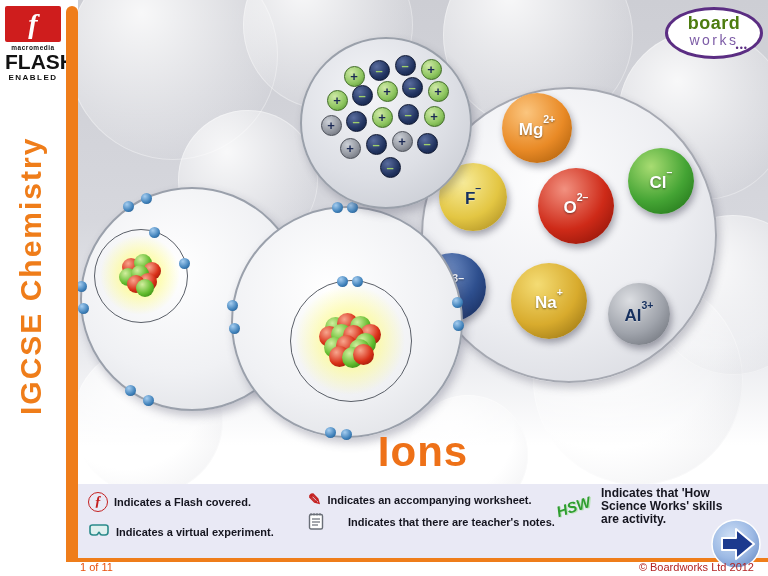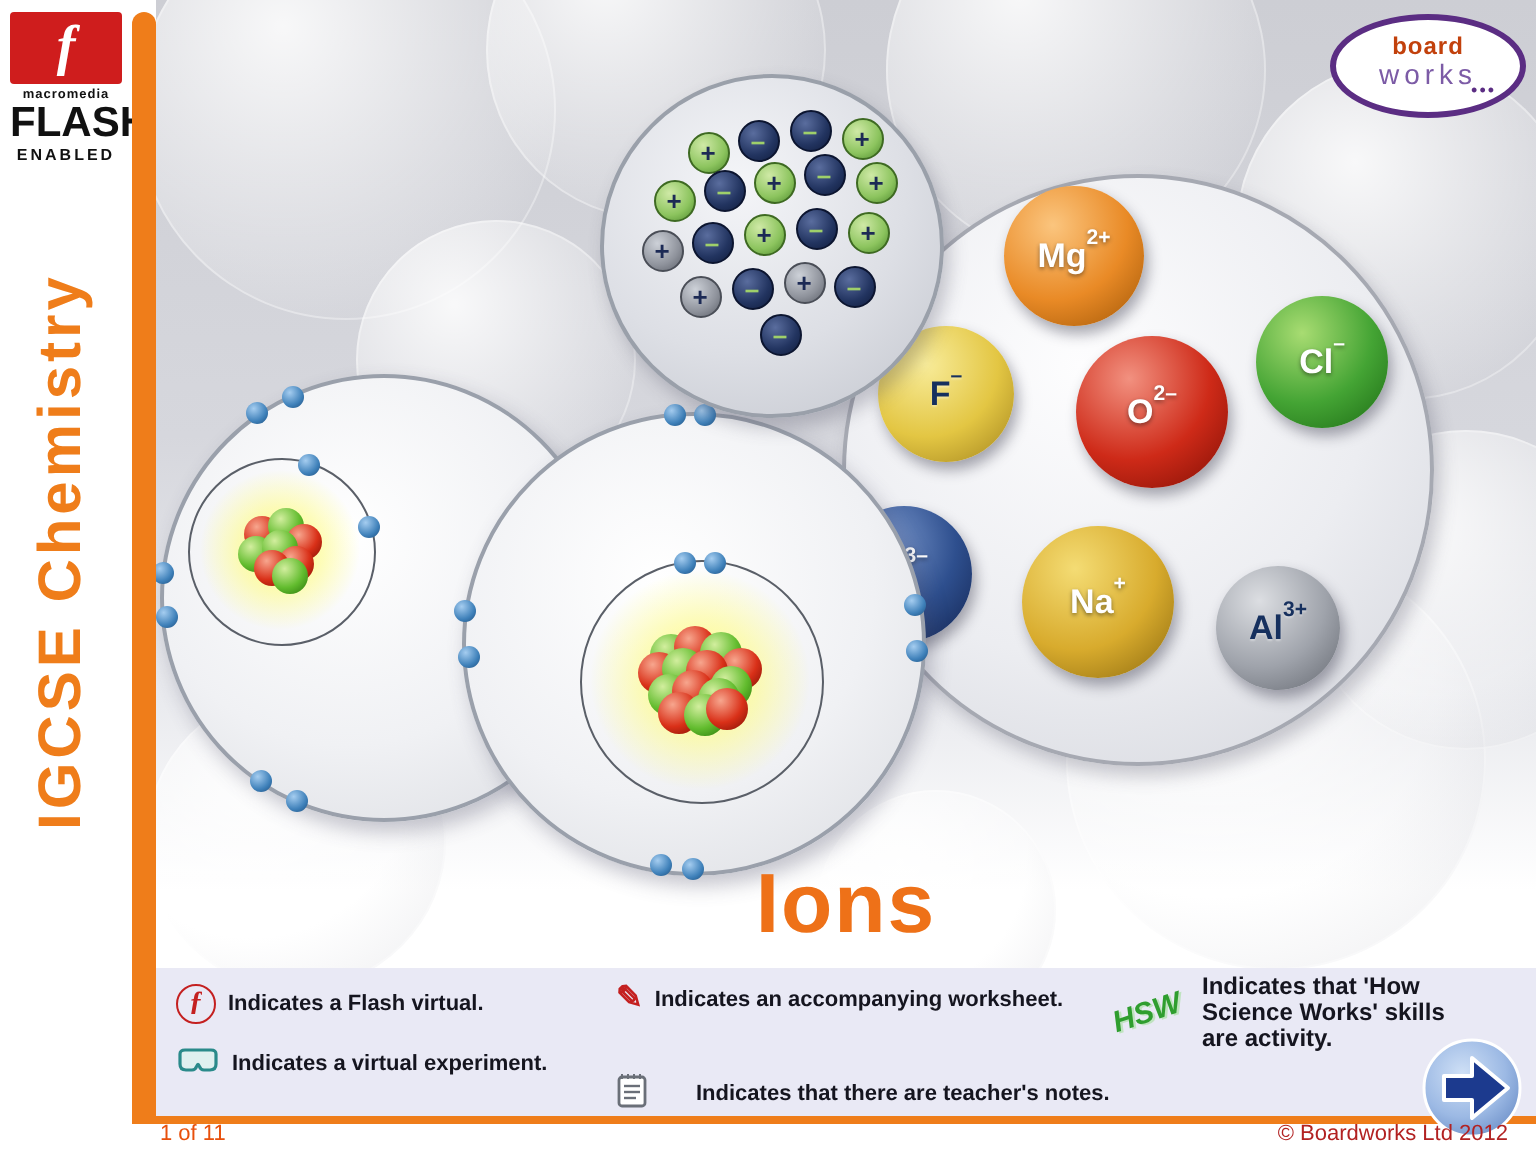--- a/index.html
+++ b/index.html
@@ -65,21 +65,21 @@
   .flash-product{font-size:21px;font-weight:bold;color:#111;line-height:1.05;}
   .flash-status{font-size:8px;font-weight:bold;color:#111;letter-spacing:1.5px;}
   .vertical-title{position:absolute;left:4px;top:80px;width:54px;height:392px;display:flex;
           align-items:center;justify-content:center;writing-mode:vertical-rl;transform:rotate(180deg);
           font-size:30px;font-weight:bold;color:#ef7d1a;letter-spacing:2px;white-space:nowrap;}
 
   
   .bw-logo{position:absolute;right:5px;top:7px;width:92px;height:46px;background:#fff;
           border:3px solid #5b2d83;border-radius:50%;display:flex;flex-direction:column;
           align-items:center;justify-content:center;line-height:1;z-index:6;}
-  .bw-top{font-weight:bold;color:#c2410c;font-size:12px;letter-spacing:0.5px;}
+  .bw-top{font-weight:bold;color:#4d7c0f;font-size:18px;letter-spacing:0.5px;}
   .bw-bottom{color:#7c5ba6;font-size:14px;letter-spacing:2.5px;margin-top:1px;}
   .bw-dots{color:#5b2d83;font-size:9px;letter-spacing:1px;align-self:flex-end;margin:-3px 12px 0 0;}
 
   
   .legend{position:absolute;left:78px;top:484px;width:690px;height:74px;background:#e9e9f5;z-index:4;}
   .legend-item{position:absolute;display:flex;align-items:center;gap:6px;font-size:11px;
           font-weight:bold;color:#15151f;}
   .flash-ic{width:18px;height:18px;border:1.5px solid #c42020;border-radius:50%;color:#c42020;
           font-family:"Liberation Serif",serif;font-style:italic;font-weight:bold;font-size:14px;
           display:flex;align-items:center;justify-content:center;flex:0 0 auto;}
@@ -221,33 +221,33 @@
       <div class="flash-status">ENABLED</div>
     </div>
     <div class="vertical-title">IGCSE Chemistry</div>
   </div>
   <div class="stripe"></div>
   <div class="bottom-line"></div>
 
   <div class="legend">
     <div class="legend-item" style="left:10px;top:8px;">
       <span class="flash-ic">ƒ</span>
-      <span>Indicates a Flash virtual.</span>
+      <span>Indicates a Flash covered.</span>
     </div>
     <div class="legend-item" style="left:230px;top:8px;">
       <span class="pencil-ic">✎</span>
       <span>Indicates an accompanying worksheet.</span>
     </div>
     <div class="legend-item" style="left:10px;top:40px;">
       <span><svg width="22" height="13" viewBox="0 0 22 13">
             <path d="M2 3 Q2 1 4.5 1 H17.5 Q20 1 20 3 V8 Q20 11 17 11 H14 Q12.3 11 11.6 9 Q11.3 8.2 11 8.2 Q10.7 8.2 10.4 9 Q9.7 11 8 11 H5 Q2 11 2 8 Z" fill="#dff0ef" stroke="#2a8a8a" stroke-width="1.6"></path>
           </svg></span>
       <span>Indicates a virtual experiment.</span>
     </div>
-    <div class="legend-item" style="left:230px;top:52px;gap:24px;">
+    <div class="legend-item" style="left:230px;top:28px;gap:24px;">
       <span><svg width="16" height="18" viewBox="0 0 16 18">
             <rect x="1.5" y="2.5" width="13" height="14.5" rx="1.5" fill="#ffffff" stroke="#6a6f78" stroke-width="1.4"></rect>
             <line x1="4" y1="7" x2="12" y2="7" stroke="#6a6f78" stroke-width="1.2"></line>
             <line x1="4" y1="10" x2="12" y2="10" stroke="#6a6f78" stroke-width="1.2"></line>
             <line x1="4" y1="13" x2="10" y2="13" stroke="#6a6f78" stroke-width="1.2"></line>
             <line x1="3" y1="1" x2="3" y2="3.5" stroke="#6a6f78" stroke-width="1"></line>
             <line x1="6" y1="1" x2="6" y2="3.5" stroke="#6a6f78" stroke-width="1"></line>
             <line x1="9" y1="1" x2="9" y2="3.5" stroke="#6a6f78" stroke-width="1"></line>
             <line x1="12" y1="1" x2="12" y2="3.5" stroke="#6a6f78" stroke-width="1"></line>
           </svg></span>

